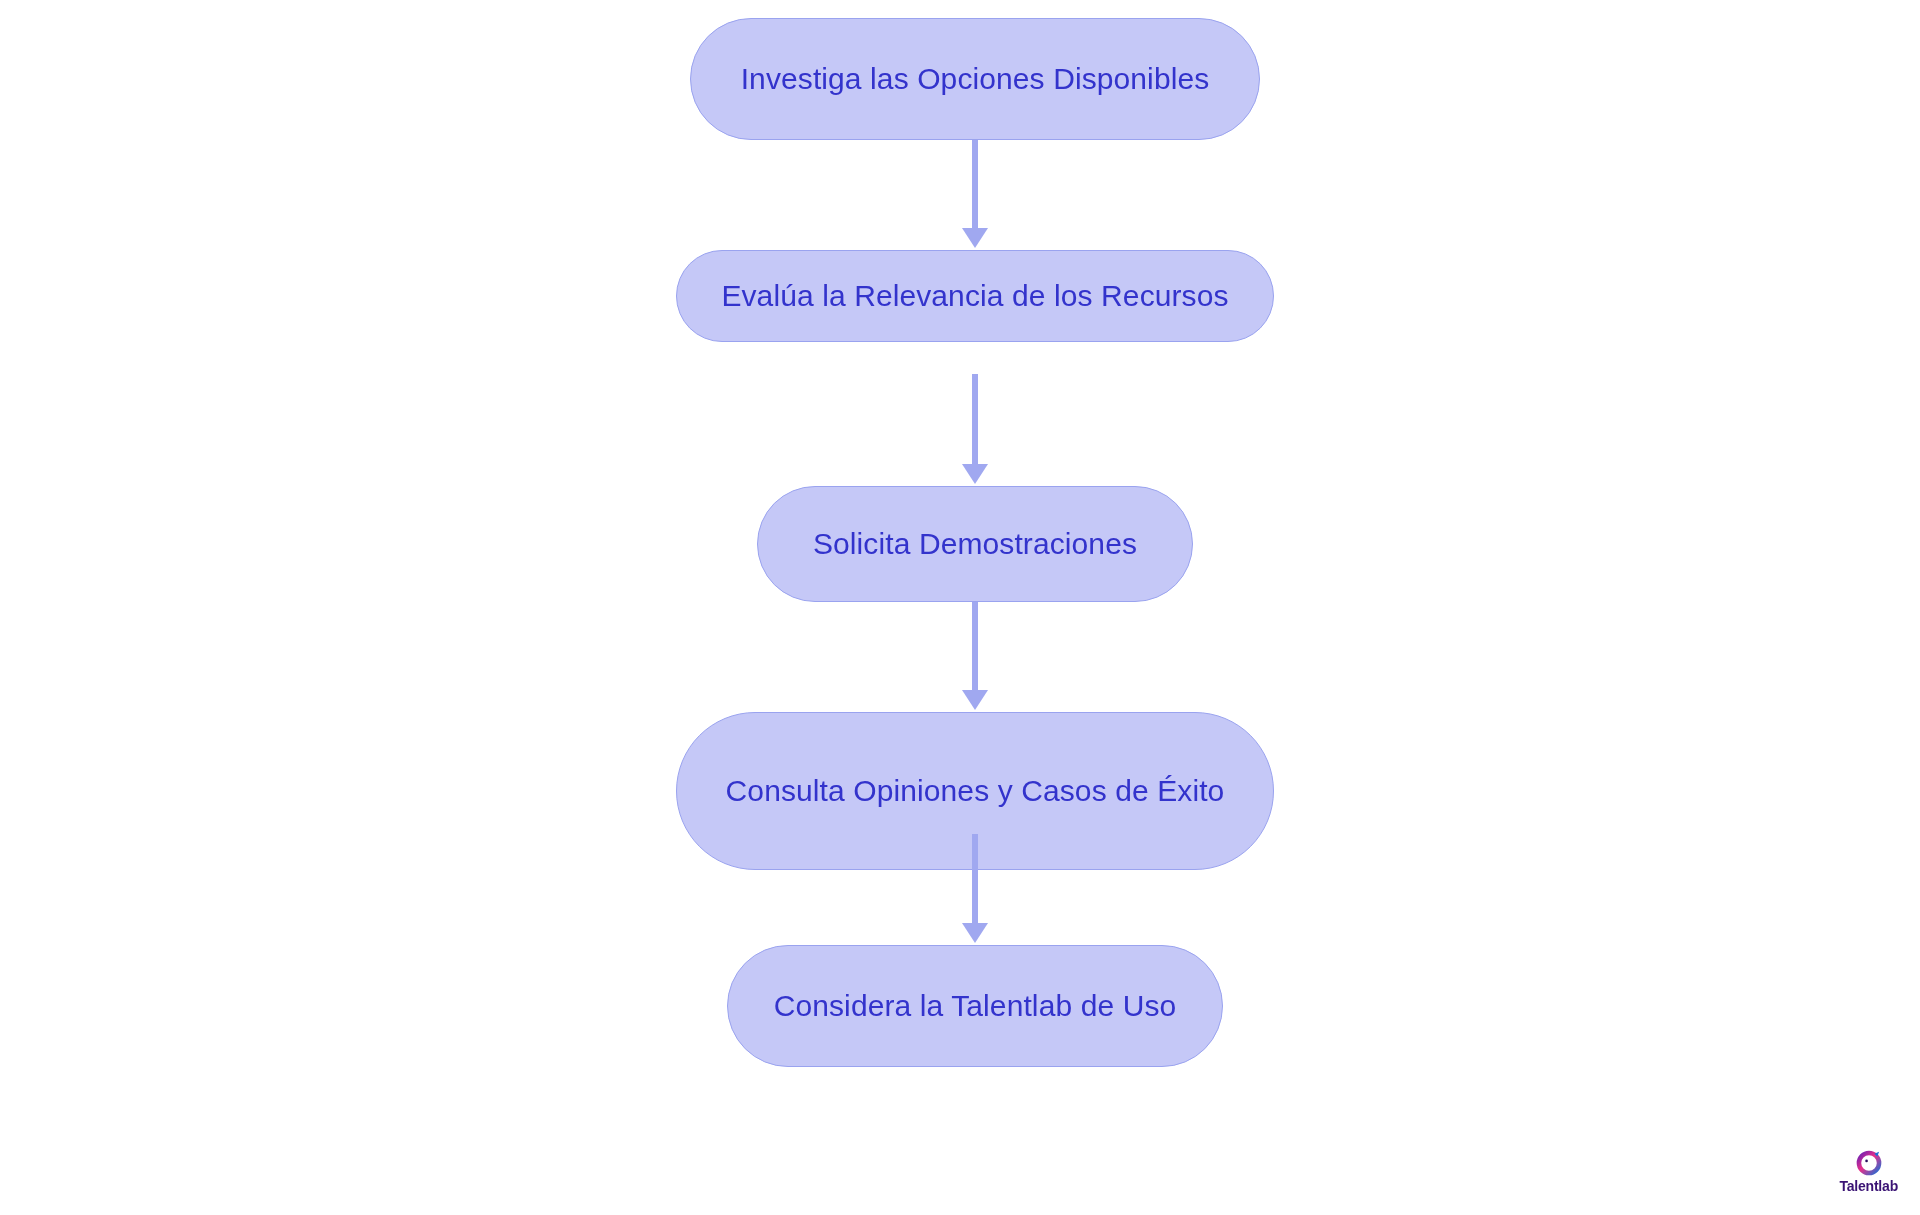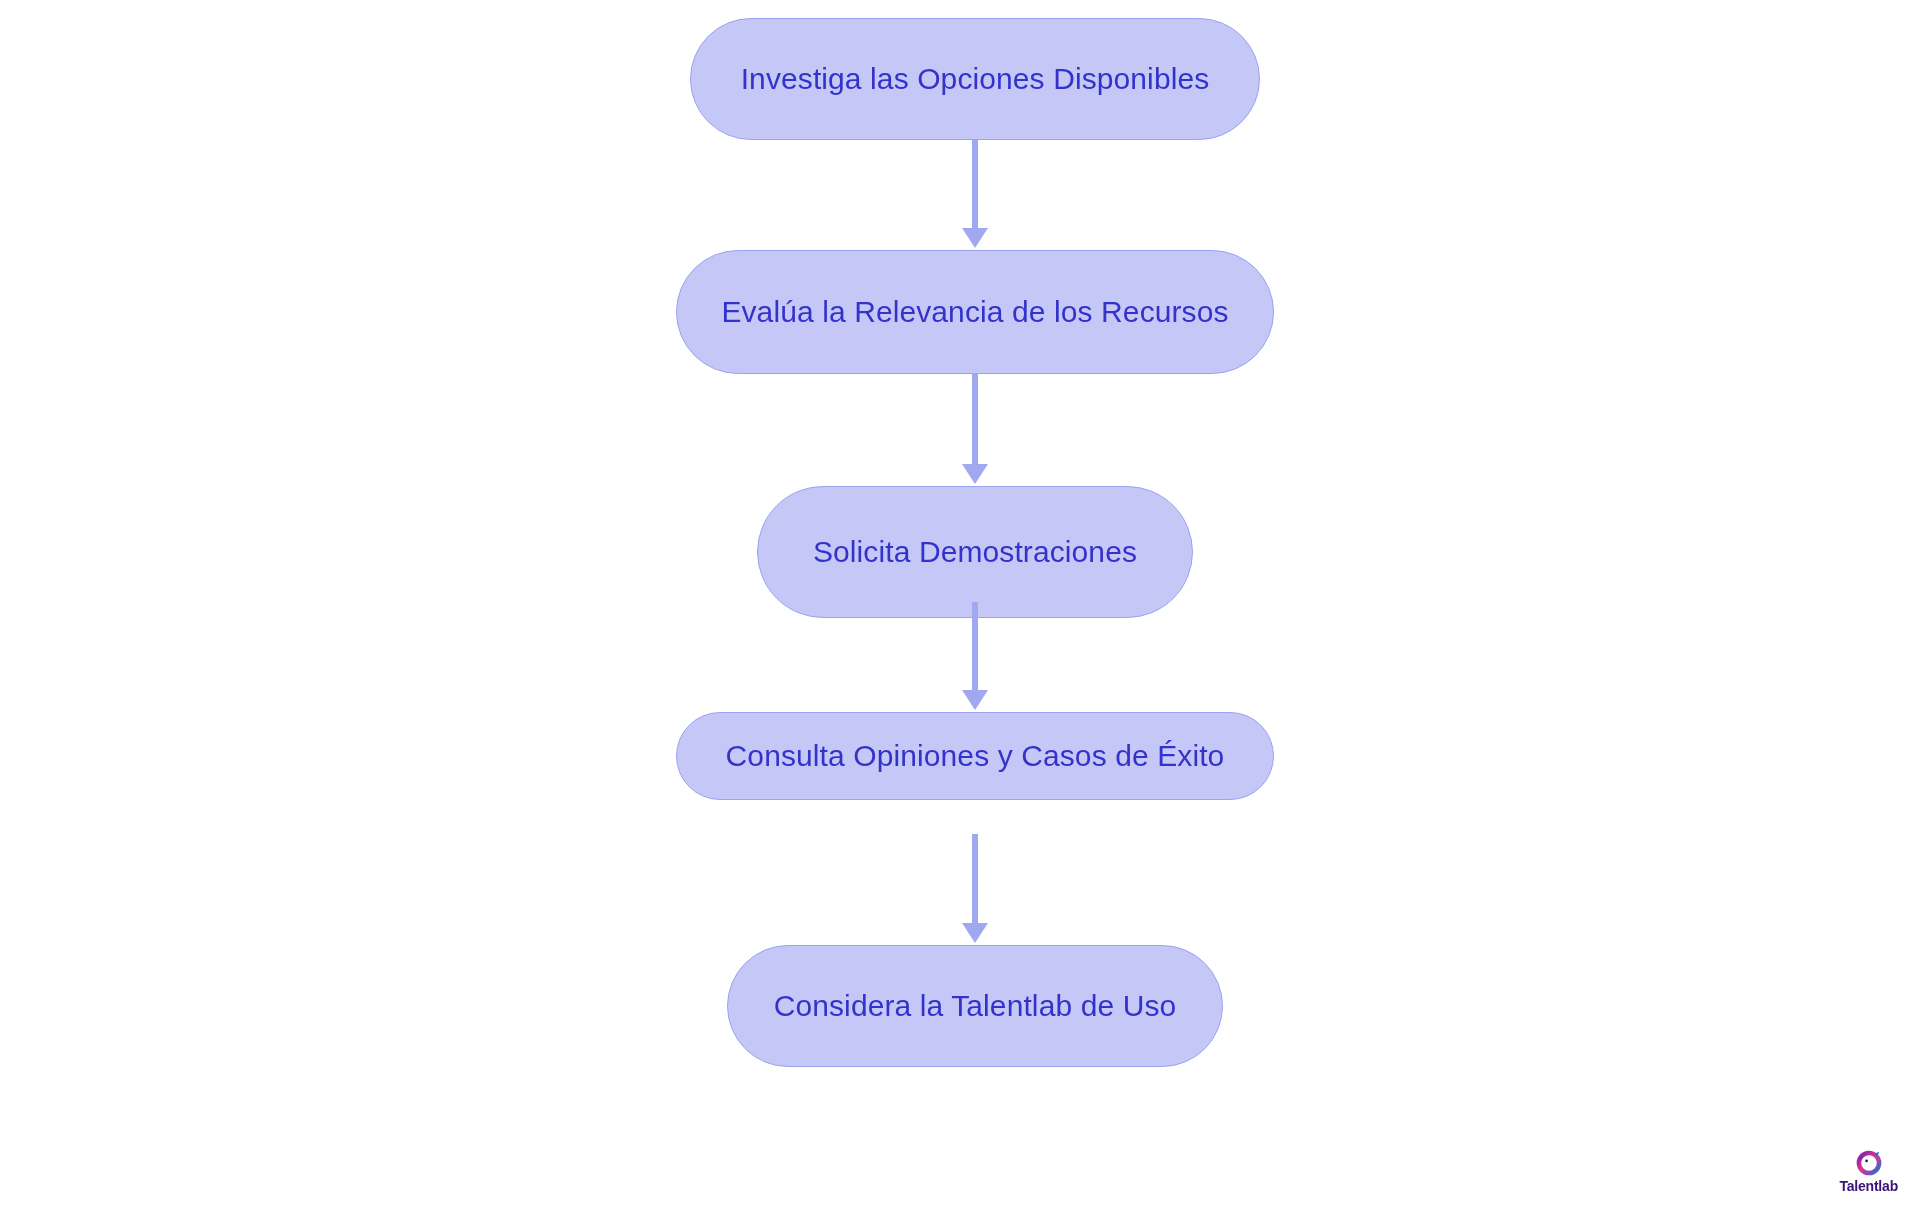--- a/index.html
+++ b/index.html
@@ -42,23 +42,23 @@
   }
 
   .node-label {
     color: #3333cc;
     font-size: 30px;
     font-family: "Liberation Sans", sans-serif;
   }
 
   
   #node-0 { left: 690px;  top: 18px;   width: 570px; height: 122px; }
-  #node-1 { left: 676px;  top: 250px;  width: 598px; height: 124px; }
-  #node-2 { left: 757px;  top: 486px;  width: 436px; height: 132px; }
-  #node-3 { left: 676px;  top: 712px;  width: 598px; height: 88px; }
+  #node-1 { left: 676px;  top: 250px;  width: 598px; height: 92px; }
+  #node-2 { left: 757px;  top: 486px;  width: 436px; height: 116px; }
+  #node-3 { left: 676px;  top: 712px;  width: 598px; height: 158px; }
   #node-4 { left: 727px;  top: 945px;  width: 496px; height: 122px; }
 
   
   .connector {
     position: absolute;
     left: 972px;
     width: 6px;
     background: #a0a8f0;
   }
   .arrowhead {

